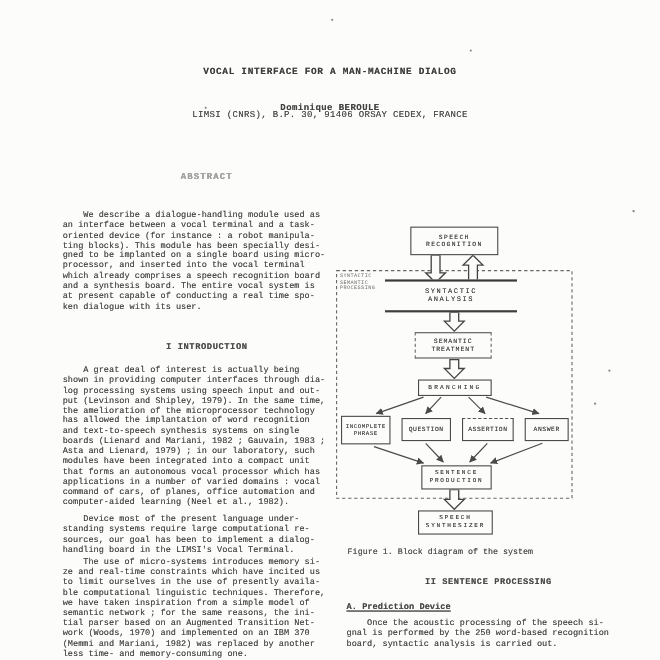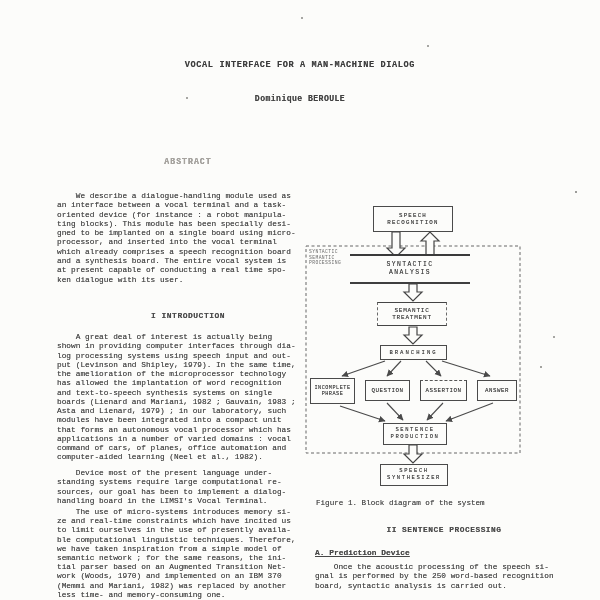--- a/index.html
+++ b/index.html
@@ -68,20 +68,21 @@
   }
   .speck{ position:absolute; background:#8a8a86; border-radius:50%; }
 </style>
 </head>
 <body>
 
 <div class="page">
 
   <div class="abs txt title center pre">VOCAL INTERFACE FOR A MAN-MACHINE DIALOG</div>
   <div class="abs txt author center pre">Dominique BEROULE</div>
+  <div class="abs txt affil center pre">LIMSI (CNRS), B.P. 30, 91406 ORSAY CEDEX, FRANCE</div>
 
   <div class="abs txt lcol h-abstract center">ABSTRACT</div>
   <div class="abs txt lcol p-abstract pre">    We describe a dialogue-handling module used as
 an interface between a vocal terminal and a task-
 oriented device (for instance : a robot manipula-
 ting blocks). This module has been specially desi-
 gned to be implanted on a single board using micro-
 processor, and inserted into the vocal terminal
 which already comprises a speech recognition board
 and a synthesis board. The entire vocal system is

